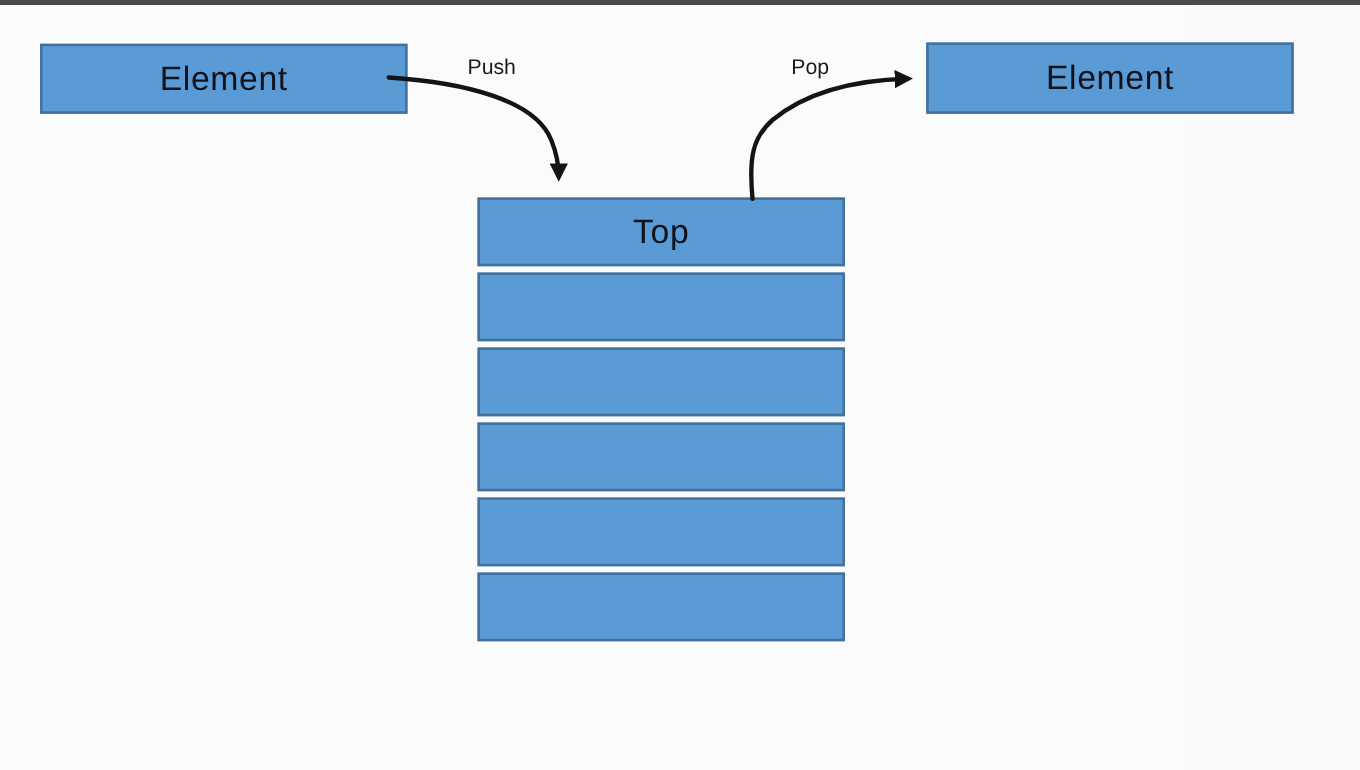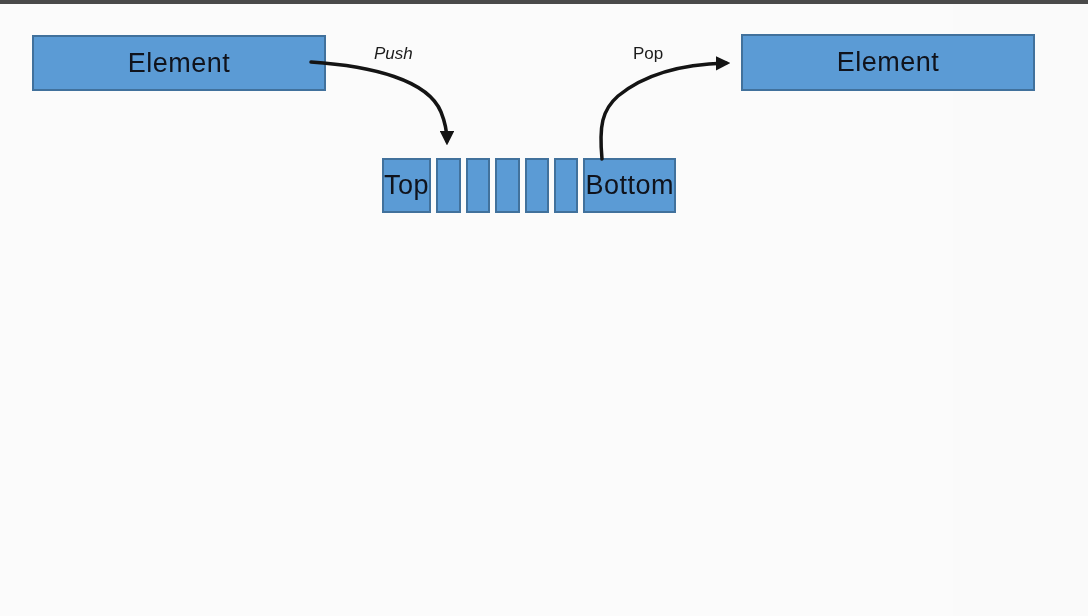--- a/index.html
+++ b/index.html
@@ -50,21 +50,21 @@
     top: 34px;
     width: 294px;
     height: 57px;
   }
   .stack {
     position: absolute;
     left: 382px;
     top: 158px;
     width: 294px;
     display: flex;
-    flex-direction: row;
+    flex-direction: column;
     gap: 5px;
   }
   .stack-cell {
     box-sizing: border-box;
     width: 294px;
     height: 55px;
     background: #5b9bd5;
     border: 2px solid #41719c;
     display: flex;
     align-items: center;
@@ -82,21 +82,20 @@
     pointer-events: none;
   }
   .arrow-label {
     position: absolute;
     color: #1b1b1b;
     font-size: 17px;
   }
   .label-push {
     left: 374px;
     top: 44px;
-    font-style: italic;
   }
   .label-pop {
     left: 633px;
     top: 44px;
   }
 </style>
 </head>
 <body>
 
 <div class="canvas">
@@ -123,23 +122,20 @@
     </div>
     <div class="stack-cell">
       <span></span>
     </div>
     <div class="stack-cell">
       <span></span>
     </div>
     <div class="stack-cell">
       <span></span>
     </div>
-    <div class="stack-cell">
-      <span>Bottom</span>
-    </div>
   </div>
 
   <svg class="arrow-layer" viewBox="0 0 1088 616" xmlns="http://www.w3.org/2000/svg">
     <defs>
       <marker id="arrowhead" viewBox="0 0 10 10" refX="7" refY="5" markerWidth="4.2" markerHeight="4.2" orient="auto">
         <path d="M 0 0 L 10 5 L 0 10 z" fill="#141414"></path>
       </marker>
     </defs>
     <path d="M 311 62 C 372 66 428 80 441 112 C 445 122 447 132 447 141" fill="none" stroke="#141414" stroke-width="3.5" stroke-linecap="round" marker-end="url(#arrowhead)"></path>
     <path d="M 602 159 C 599 126 602 110 618 96 C 646 73 686 64 726 63" fill="none" stroke="#141414" stroke-width="3.5" stroke-linecap="round" marker-end="url(#arrowhead)"></path>

